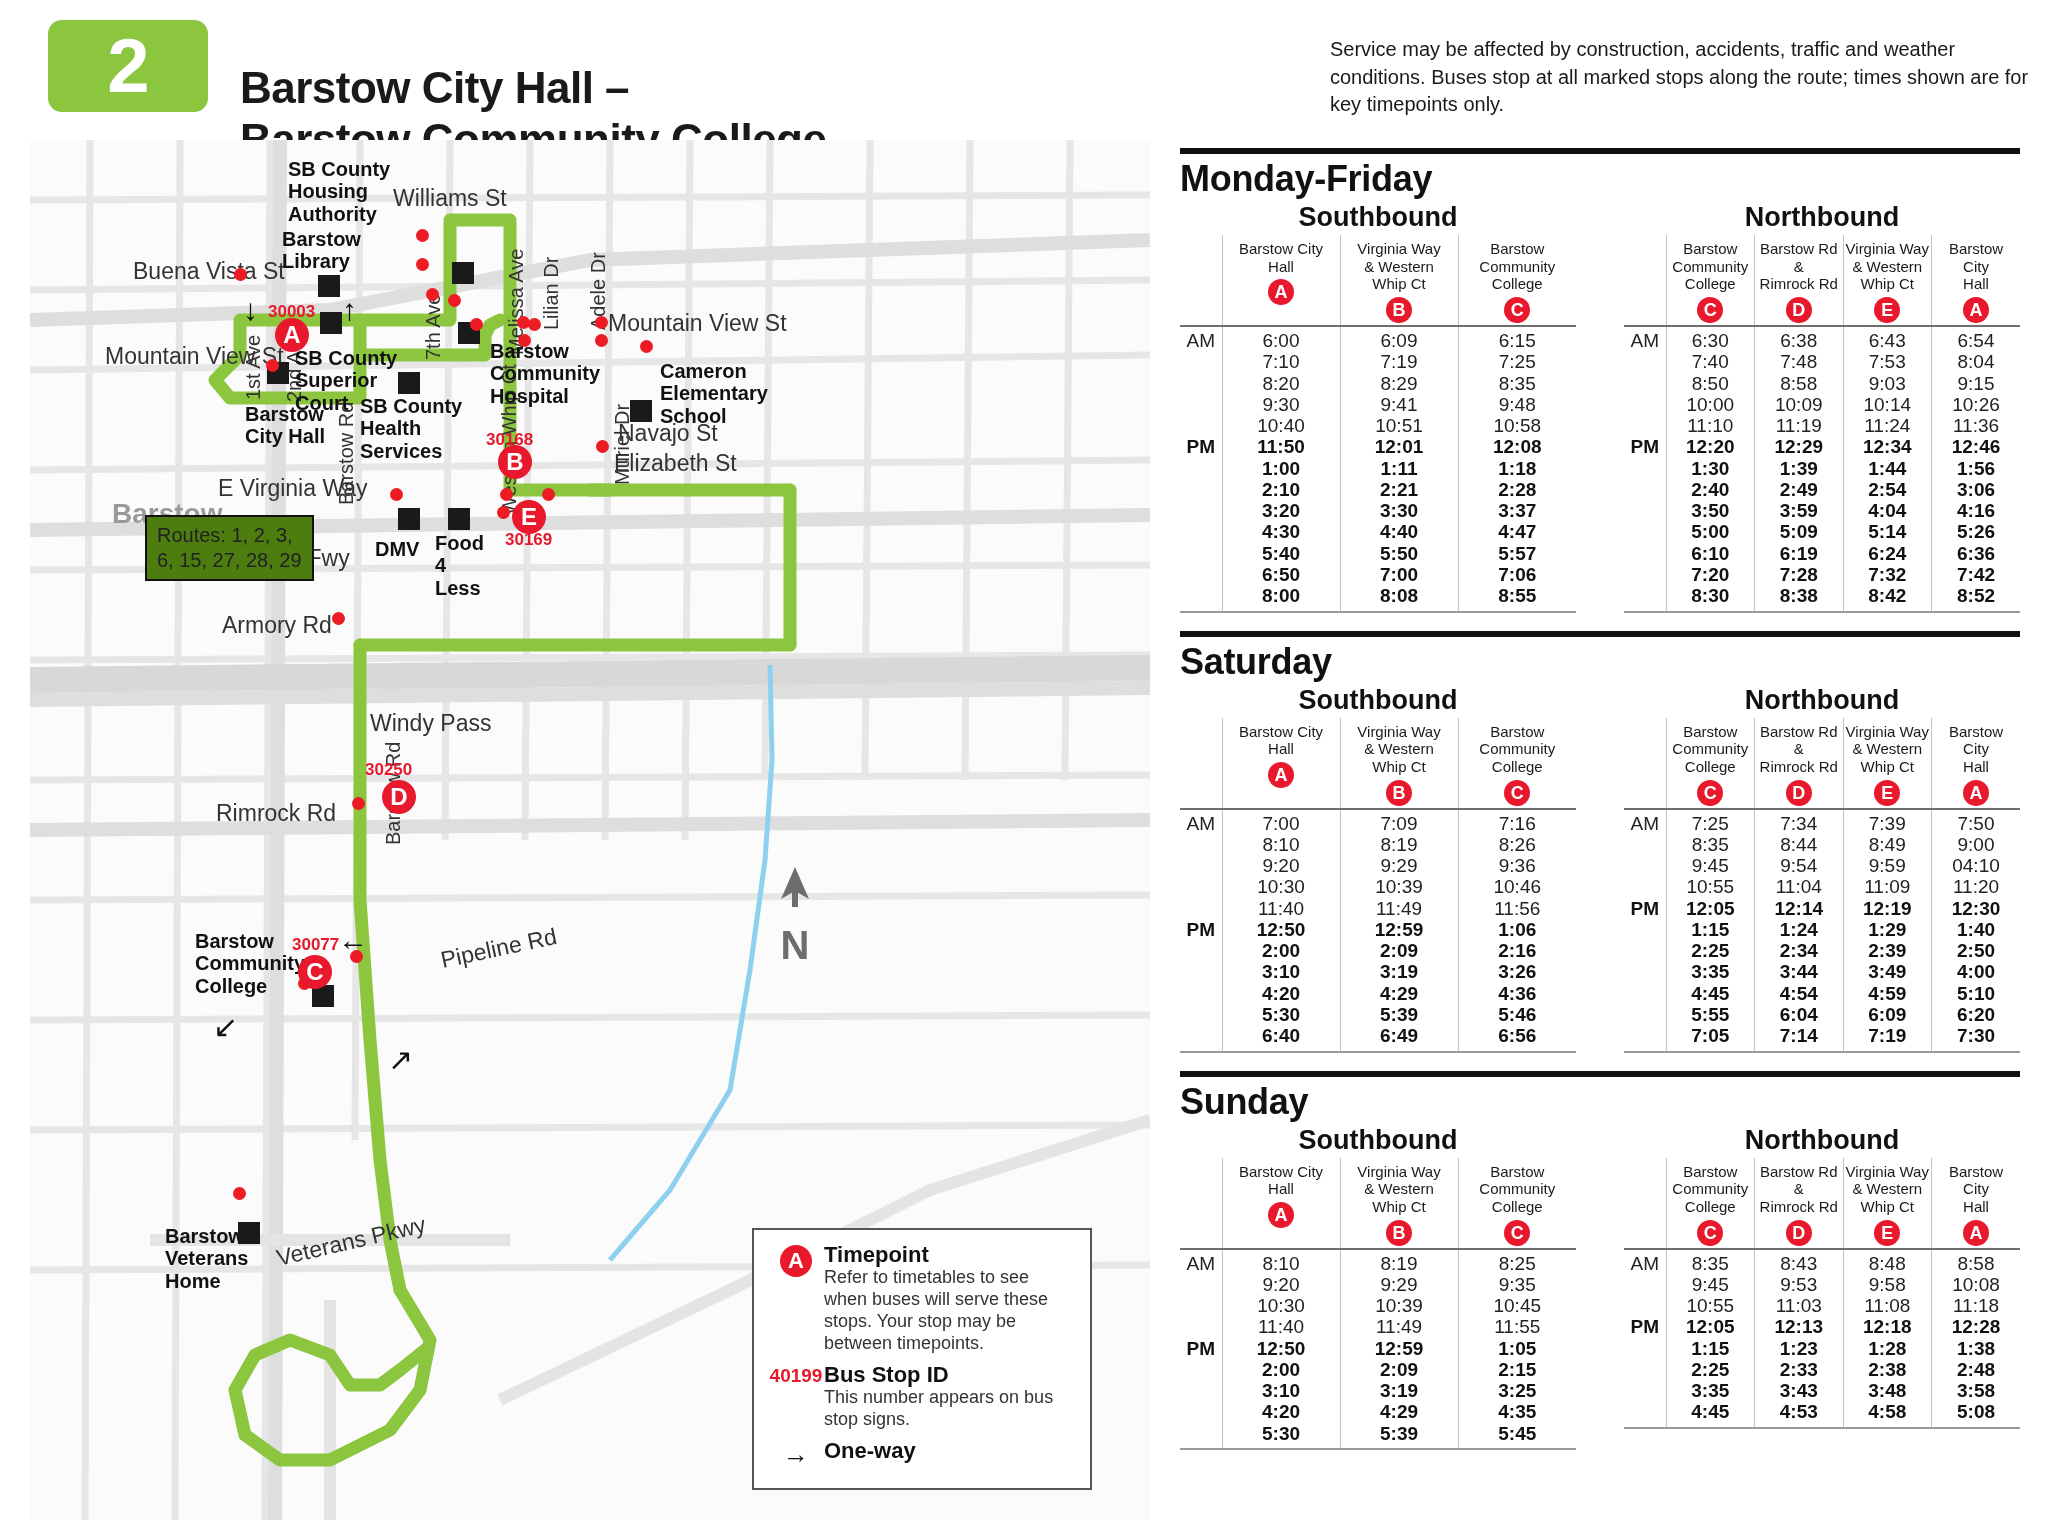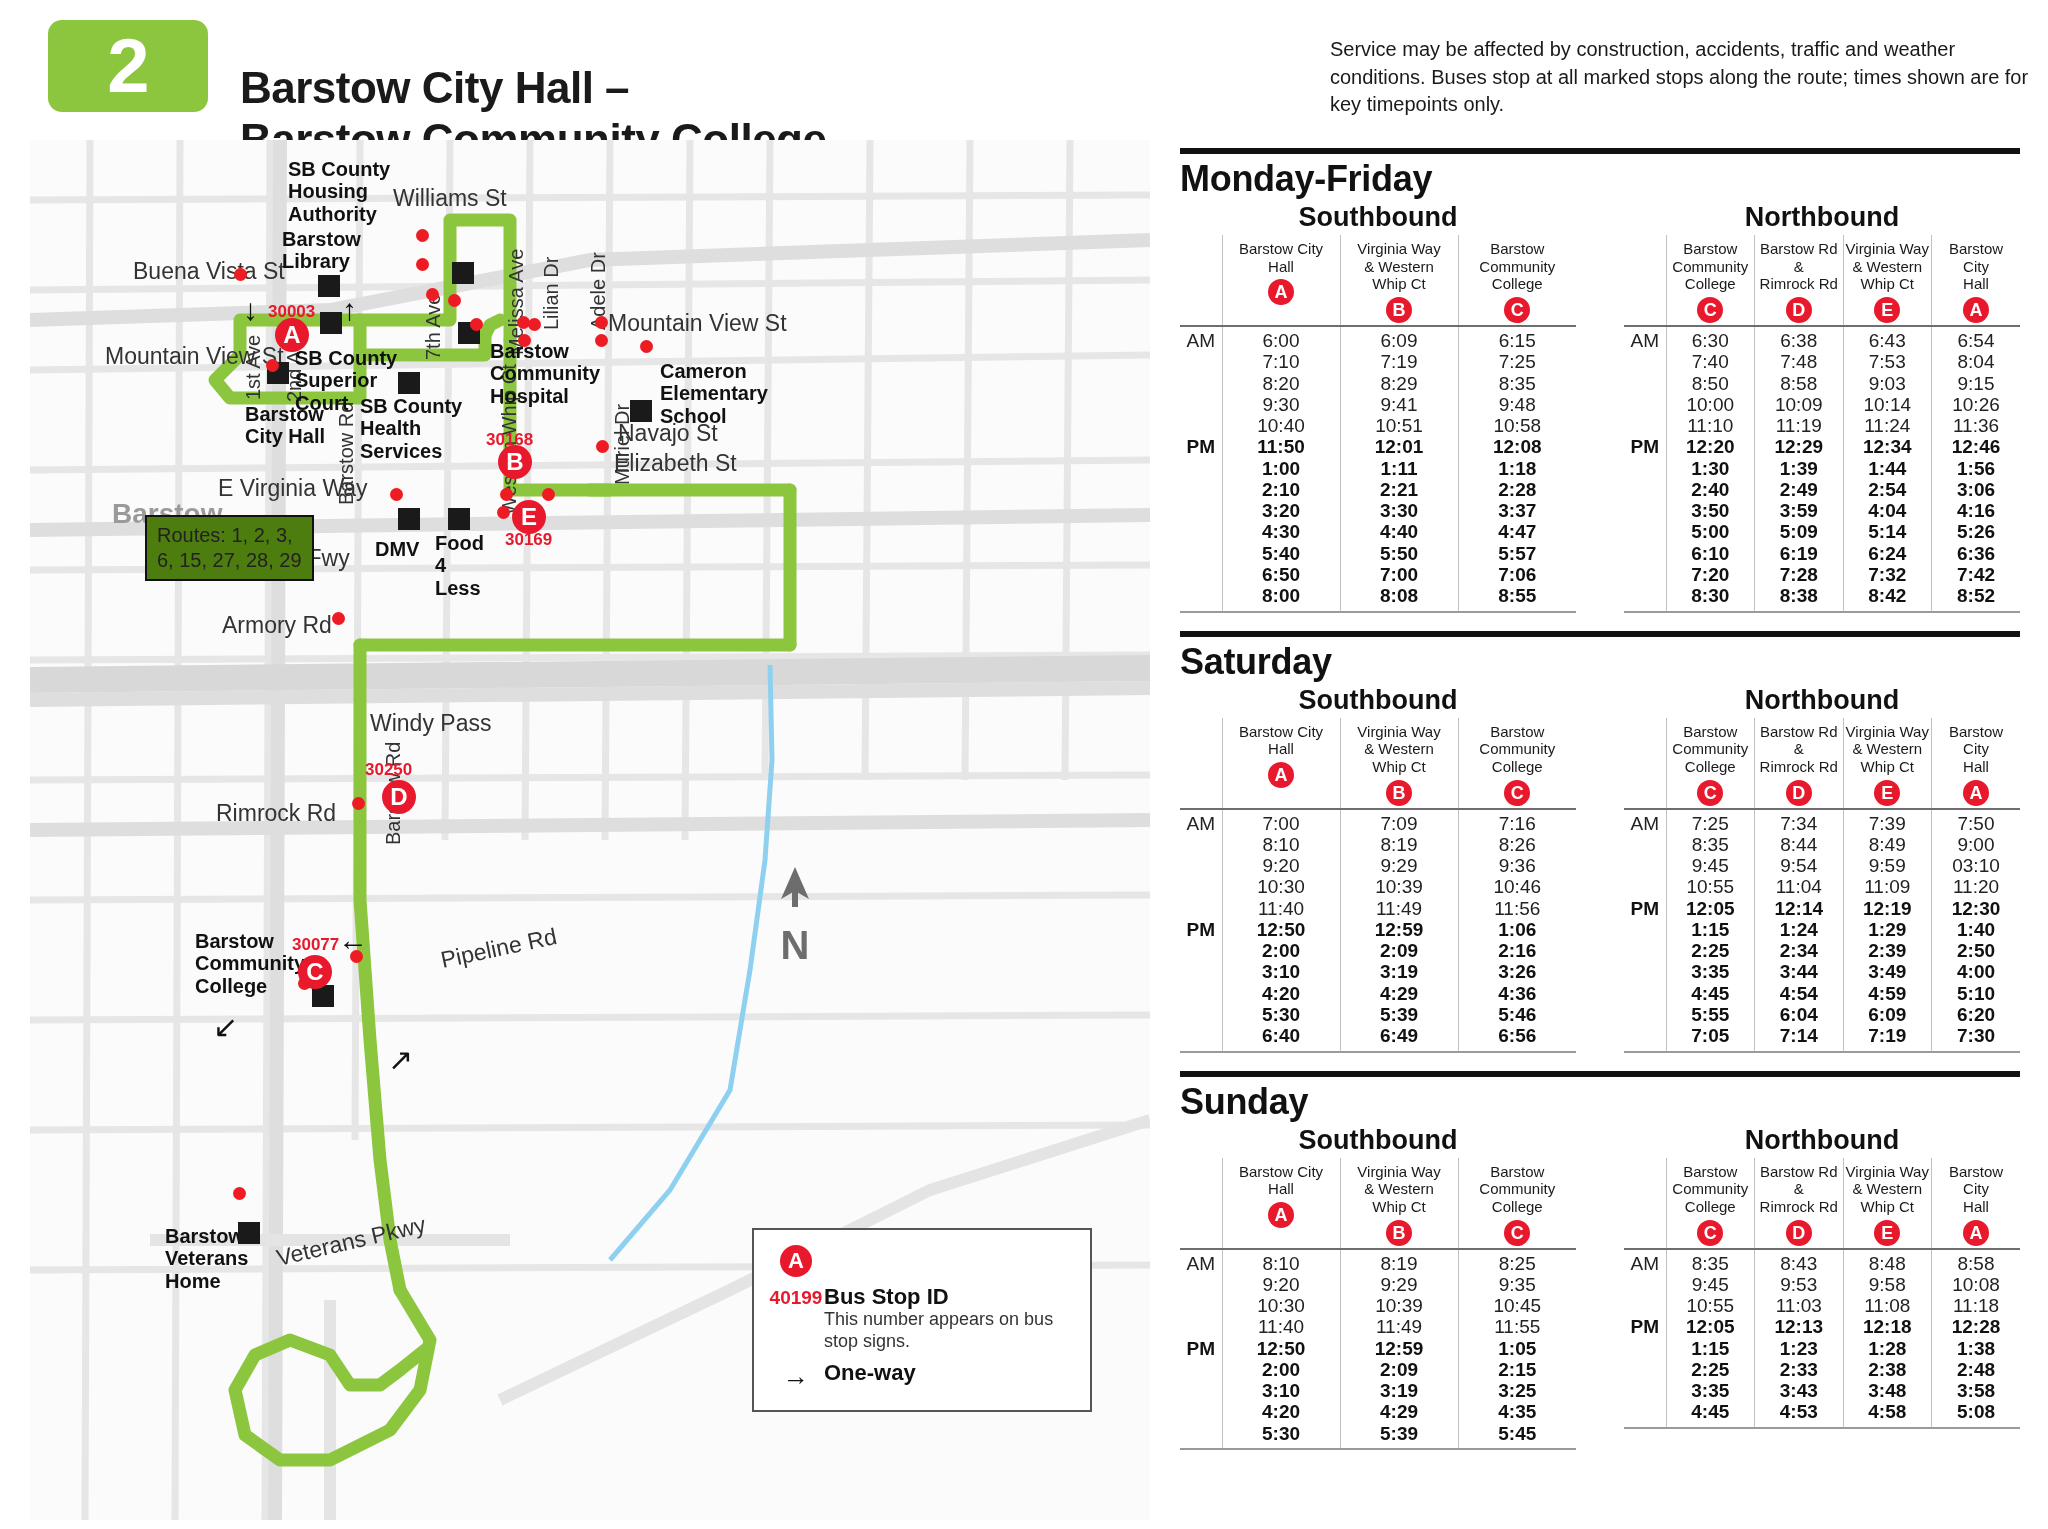--- a/index.html
+++ b/index.html
@@ -323,20 +323,24 @@
         <rect x="21" y="26" width="6" height="16" fill="#6d6d6d"></rect>
       </svg>
       <div id="compass-n">N</div>
     </div>
 
     <div id="legend">
       <div class="legend-row">
         <div class="legend-icon">
           <div class="lg-circ">A</div>
         </div>
+        <div class="legend-text">
+          <div class="legend-title">Timepoint</div>
+          <div class="legend-desc">Refer to timetables to see when buses will serve these stops. Your stop may be between timepoints.</div>
+        </div>
       </div>
       <div class="legend-row">
         <div class="legend-icon">
           <span class="lg-id">40199</span>
         </div>
         <div class="legend-text">
           <div class="legend-title">Bus Stop ID</div>
           <div class="legend-desc">This number appears on bus stop signs.</div>
         </div>
       </div>
@@ -769,21 +773,21 @@
                     <td>8:35</td>
                     <td>8:44</td>
                     <td>8:49</td>
                     <td>9:00</td>
                   </tr>
                   <tr>
                     <td class="ampm-col"></td>
                     <td>9:45</td>
                     <td>9:54</td>
                     <td>9:59</td>
-                    <td>03:10</td>
+                    <td>04:10</td>
                   </tr>
                   <tr>
                     <td class="ampm-col"></td>
                     <td>10:55</td>
                     <td>11:04</td>
                     <td>11:09</td>
                     <td>11:20</td>
                   </tr>
                   <tr class="pm">
                     <td class="ampm-col pm">PM</td>

